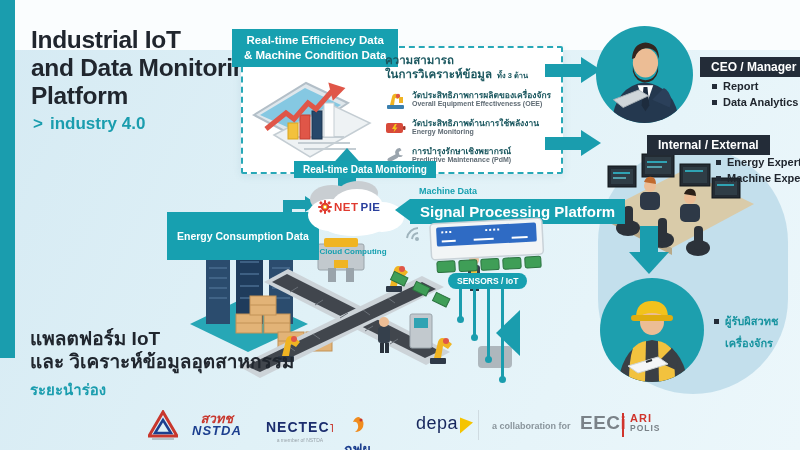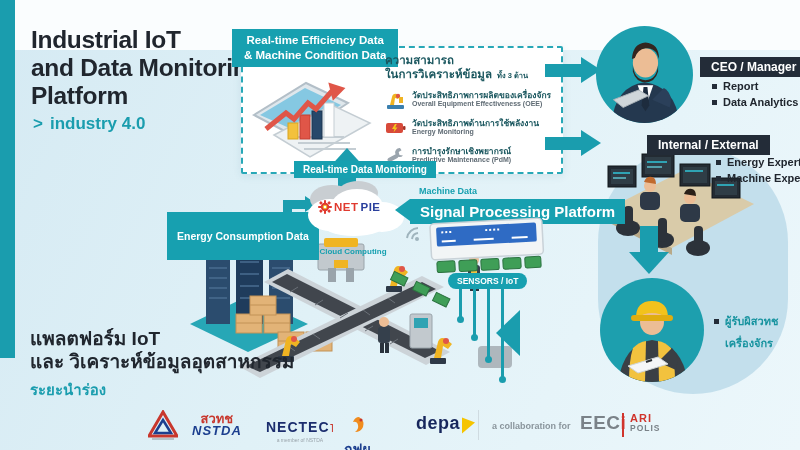--- a/index.html
+++ b/index.html
@@ -63,30 +63,30 @@
   .sdot{position:absolute;width:7px;height:7px;border-radius:50%;background:#1a9dae;z-index:3;}
 
   
   .ftitle{left:30px;top:327px;line-height:1.22;z-index:2;}
   .ftitle .l1,.ftitle .l2{font-size:19px;font-weight:bold;color:#20262e;}
   .ftitle .l3{font-size:15px;font-weight:bold;color:#1a9dae;margin-top:8px;}
 
   
   .logo{position:absolute;z-index:3;}
   .nstda{left:192px;top:413px;line-height:.95;text-align:center;}
-  .nstda .th{color:#c8372d;font-size:13px;font-weight:bold;}
+  .nstda .th{color:#c8372d;font-size:13px;font-weight:bold;font-style:italic;}
   .nstda .en{color:#1c3f8f;font-size:13px;font-weight:bold;font-style:italic;letter-spacing:1px;}
   .nectec{left:266px;top:418px;text-align:center;}
   .nectec .main{color:#1b2d6e;font-size:14px;font-weight:bold;letter-spacing:1px;}
   .nectec .tick{color:#c8372d;font-size:11px;font-weight:bold;}
   .nectec .sub{color:#9aa4ab;font-size:5px;margin-top:1px;}
   .egat{left:344px;top:416px;display:flex;align-items:center;gap:4px;flex-direction:column;}
   .egat .th{color:#1c3f8f;font-size:14px;font-weight:bold;}
   .depa{left:416px;top:413px;display:flex;align-items:center;}
-  .depa .txt{color:#16265c;font-size:18px;font-weight:bold;letter-spacing:.5px;}
+  .depa .txt{color:#16265c;font-size:18px;font-weight:normal;letter-spacing:.5px;}
   .depa .bolt{width:0;height:0;border-top:8px solid transparent;border-bottom:8px solid transparent;border-left:13px solid #f5c400;margin-left:2px;transform:skewY(-12deg);}
   .vdiv{left:478px;top:410px;width:1px;height:30px;background:#cfdbe1;}
   .collab{left:492px;top:421px;font-size:9px;color:#8a959c;font-weight:bold;}
   .eeci{left:580px;top:412px;font-size:19px;font-weight:bold;letter-spacing:.5px;}
   .eeci .g{color:#7a8288;}
   .eeci .r{color:#d0342c;}
   .rdiv{left:622px;top:413px;width:2px;height:24px;background:#d0342c;}
   .aripolis{left:630px;top:413px;line-height:1;}
   .aripolis .ari{color:#d0342c;font-size:11px;font-weight:bold;letter-spacing:1px;}
   .aripolis .polis{color:#7a8288;font-size:8.5px;font-weight:bold;letter-spacing:1px;}

